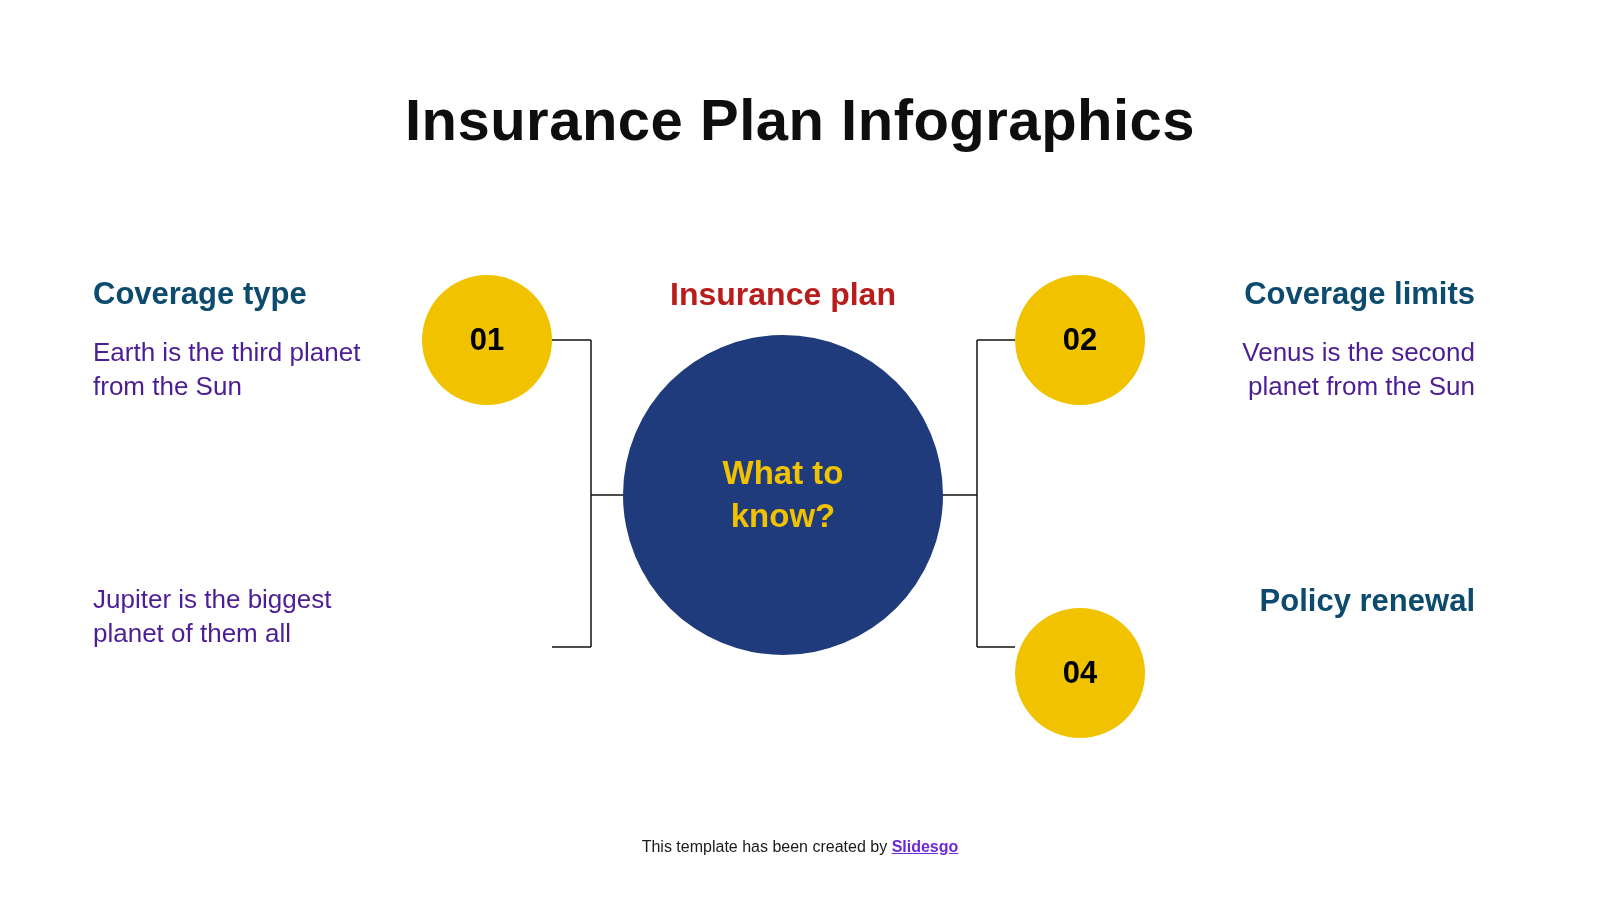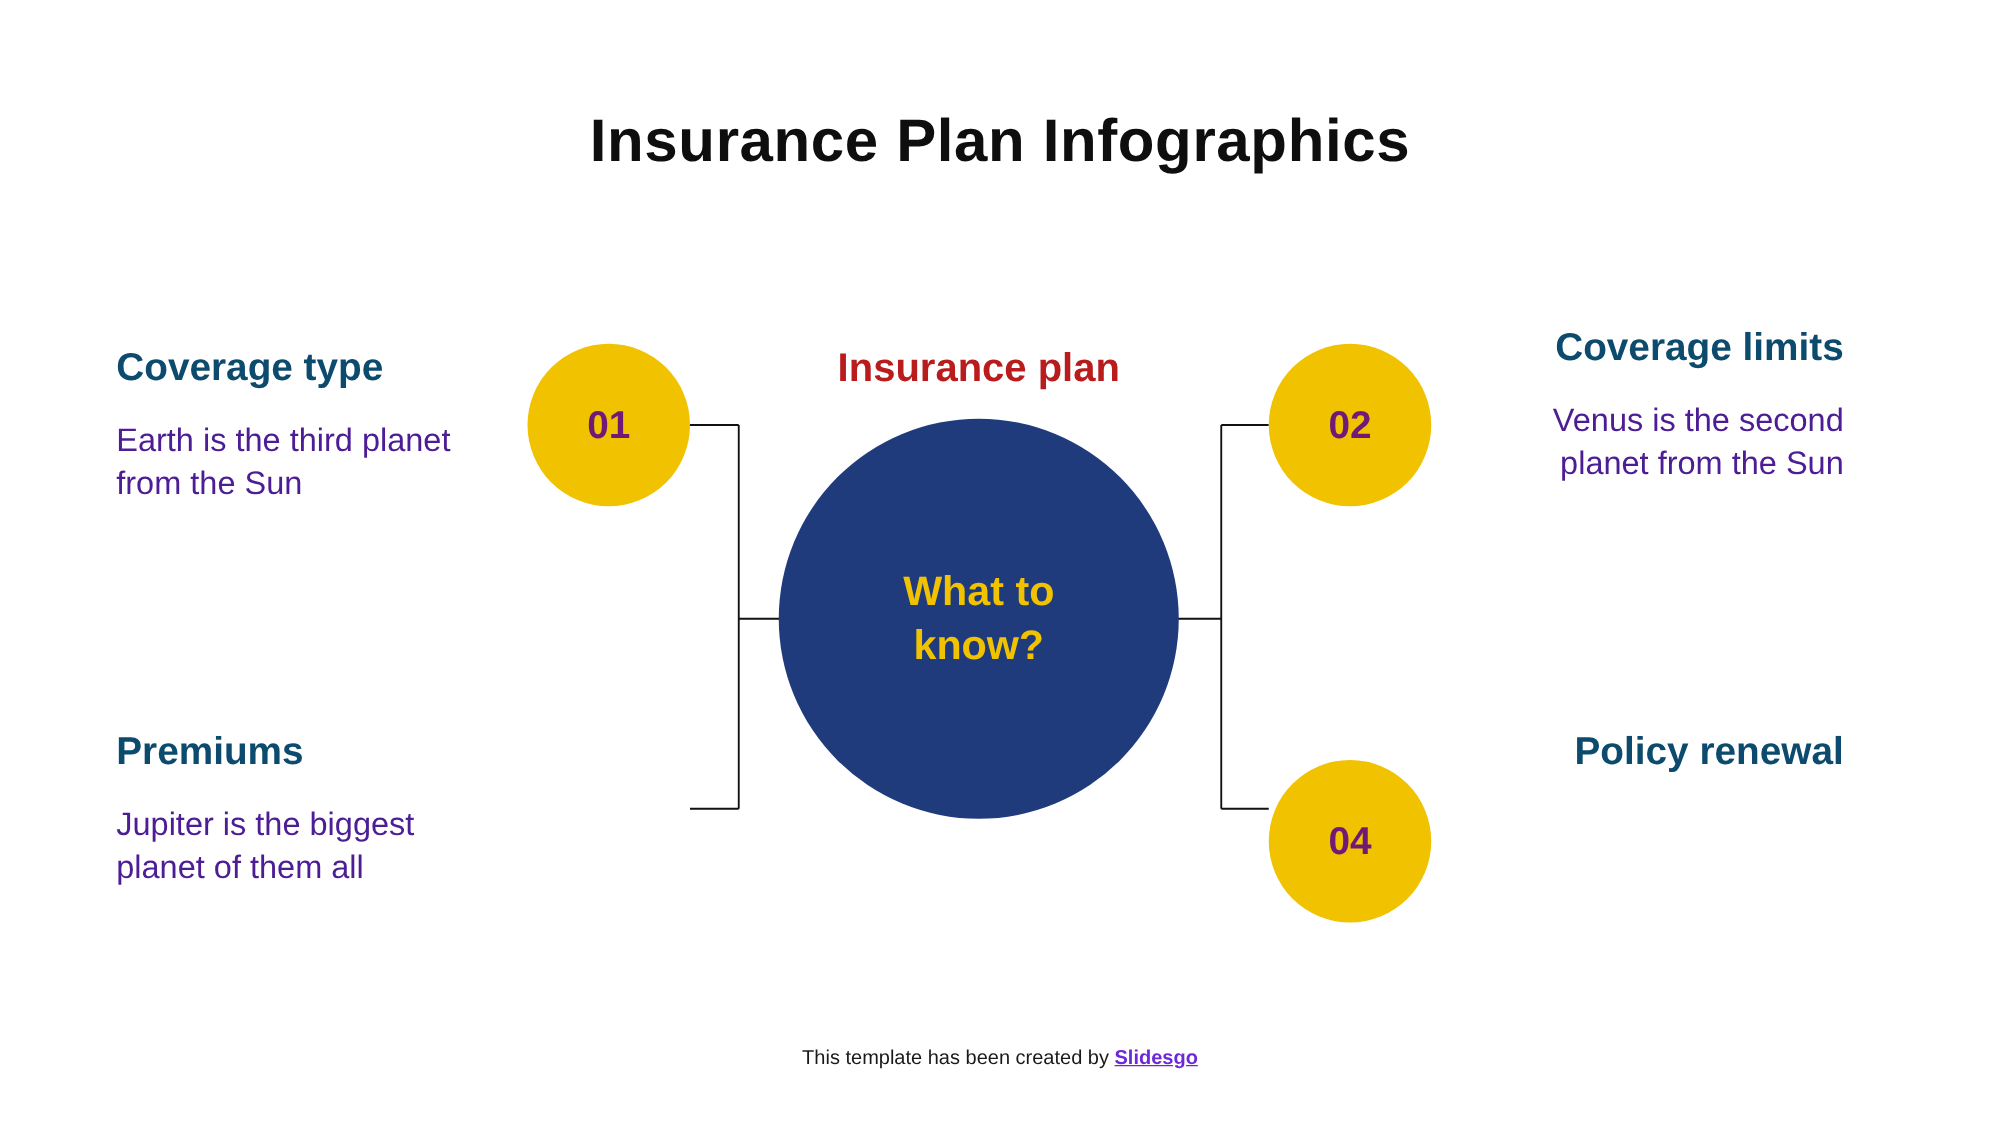--- a/index.html
+++ b/index.html
@@ -17,21 +17,21 @@
   }
 
   
   .title {
     position: absolute;
     top: 86px;
     left: 0;
     width: 100%;
     margin: 0;
     text-align: center;
-    font-size: 48px;
+    font-size: 58px;
     font-weight: 800;
     letter-spacing: 0.5px;
     color: #0e0e0e;
   }
 
   
   .connectors {
     position: absolute;
     top: 0;
     left: 0;
@@ -75,21 +75,21 @@
   .num-circle {
     position: absolute;
     width: 130px;
     height: 130px;
     border-radius: 50%;
     display: flex;
     align-items: center;
     justify-content: center;
     font-size: 31px;
     font-weight: 700;
-    color: #701a75;
+    color: #000000;
   }
   .num-circle.c01 { left: 422px; top: 275px; }
   .num-circle.c02 { left: 1015px; top: 275px; }
   .num-circle.c03 { left: 422px; top: 582px; }
   .num-circle.c04 { left: 1015px; top: 608px; }
 
   
   .text-block { position: absolute; }
   .text-block .heading {
     margin: 0 0 24px 0;
@@ -99,21 +99,21 @@
   }
   .text-block .body {
     margin: 0;
     font-size: 26px;
     line-height: 1.3;
     color: #4c1d95;
   }
   .text-block.left  { text-align: left;  left: 93px; }
   .text-block.right { text-align: right; right: 125px; }
   .tb1 { top: 276px; width: 280px; }
-  .tb2 { top: 260px; width: 300px; }
+  .tb2 { top: 276px; width: 300px; }
   .tb3 { top: 583px; width: 300px; }
   .tb4 { top: 583px; width: 330px; }
 
   
   .footer {
     position: absolute;
     bottom: 44px;
     left: 0;
     width: 100%;
     text-align: center;
@@ -166,21 +166,20 @@
     <h2 class="heading">Coverage type</h2>
     <p class="body">Earth is the third planet from the Sun</p>
   </div>
 
   <div class="text-block right tb2">
     <h2 class="heading">Coverage limits</h2>
     <p class="body">Venus is the second planet from the Sun</p>
   </div>
 
   <div class="text-block left tb3">
-    <h2 class="heading">Premiums</h2>
     <p class="body">Jupiter is the biggest planet of them all</p>
   </div>
 
   <div class="text-block right tb4">
     <h2 class="heading">Policy renewal</h2>
   </div>
 
   <div class="footer">
     <span>This template has been created by</span>
     <span class="brand">Slidesgo</span>

